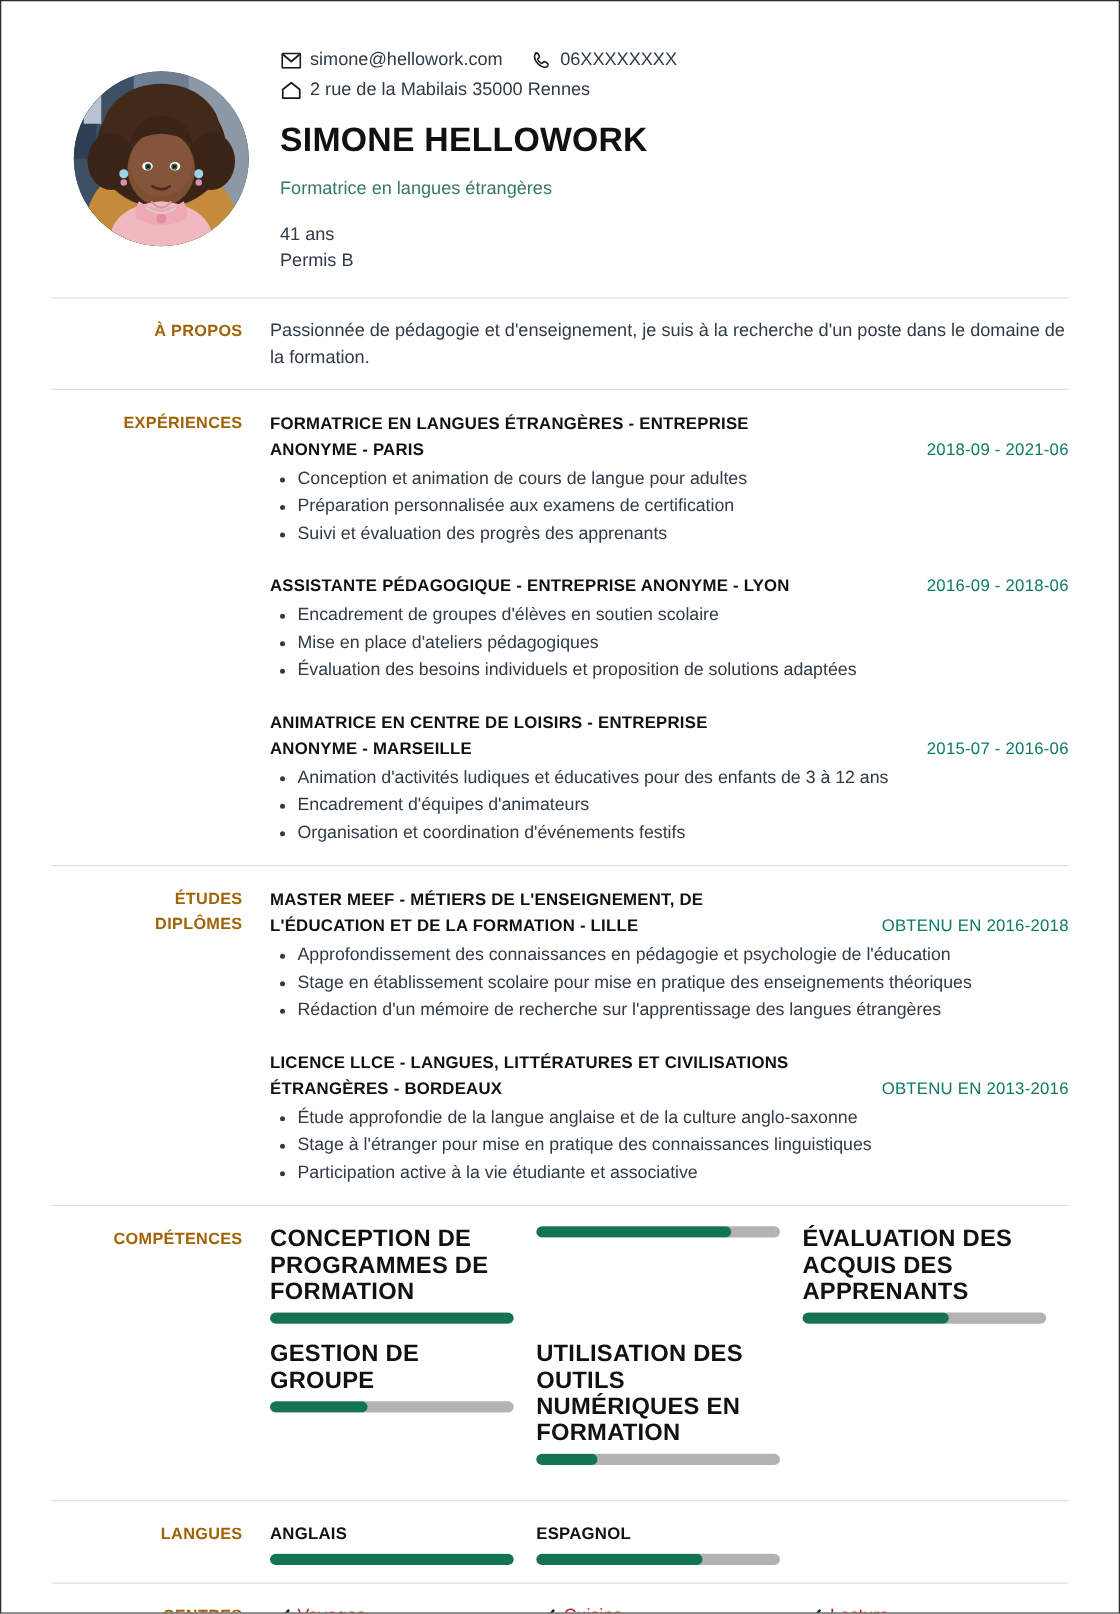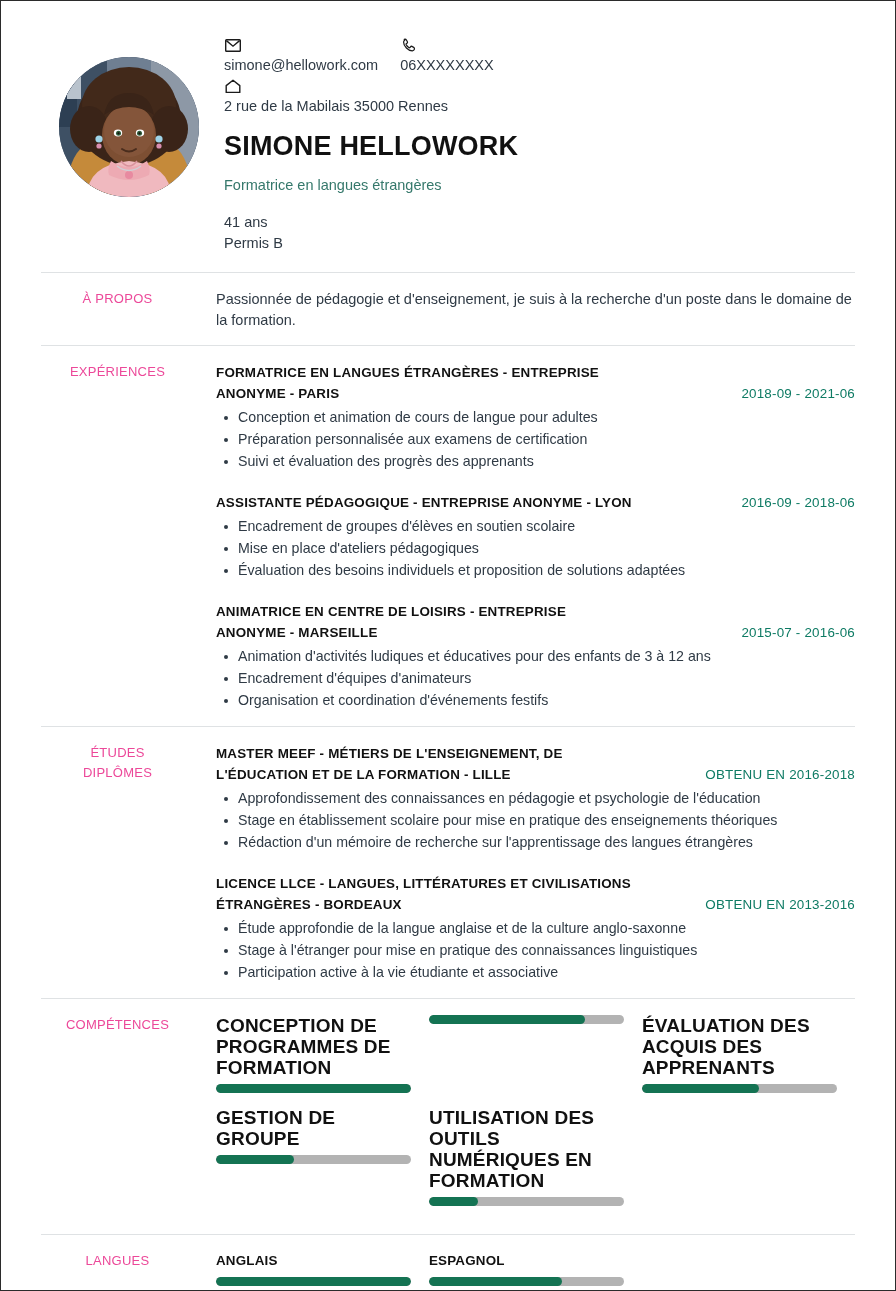--- a/index.html
+++ b/index.html
@@ -54,23 +54,23 @@
   .contact-line {
     display: flex;
     align-items: center;
     font-size: 14.5px;
     color: #2f3a45;
     line-height: 22px;
     margin-bottom: 2px;
   }
   .contact-item {
     display: inline-flex;
+    align-items: center;
     margin-right: 22px;
     white-space: nowrap;
-    flex-direction: column;
   }
   .contact-item .ci {
     display: inline-flex;
     width: 17px;
     height: 17px;
     margin-right: 7px;
     align-items: center;
     justify-content: center;
   }
   .contact-item .ci svg { display:block; }
@@ -100,26 +100,26 @@
     display: flex;
     align-items: flex-start;
     padding: 16px 0 14px 0;
     border-top: 1px solid #dfe2e4;
     margin-left: 0;
   }
   .section.first { border-top: 1px solid #dfe2e4; margin-top: 18px; }
   .side-label {
     width: 175px;
     flex: 0 0 175px;
-    text-align: center;
+    text-align: right;
     padding-right: 22px;
     box-sizing: border-box;
-    color: #ec4899;
+    color: #a16207;
     font-size: 13px;
-    font-weight: normal;
+    font-weight: bold;
     letter-spacing: 0.25px;
     line-height: 20px;
     text-transform: uppercase;
   }
   .side-label div { white-space: nowrap; }
   .section-body {
     flex: 1 1 auto;
     min-width: 0;
   }
 

